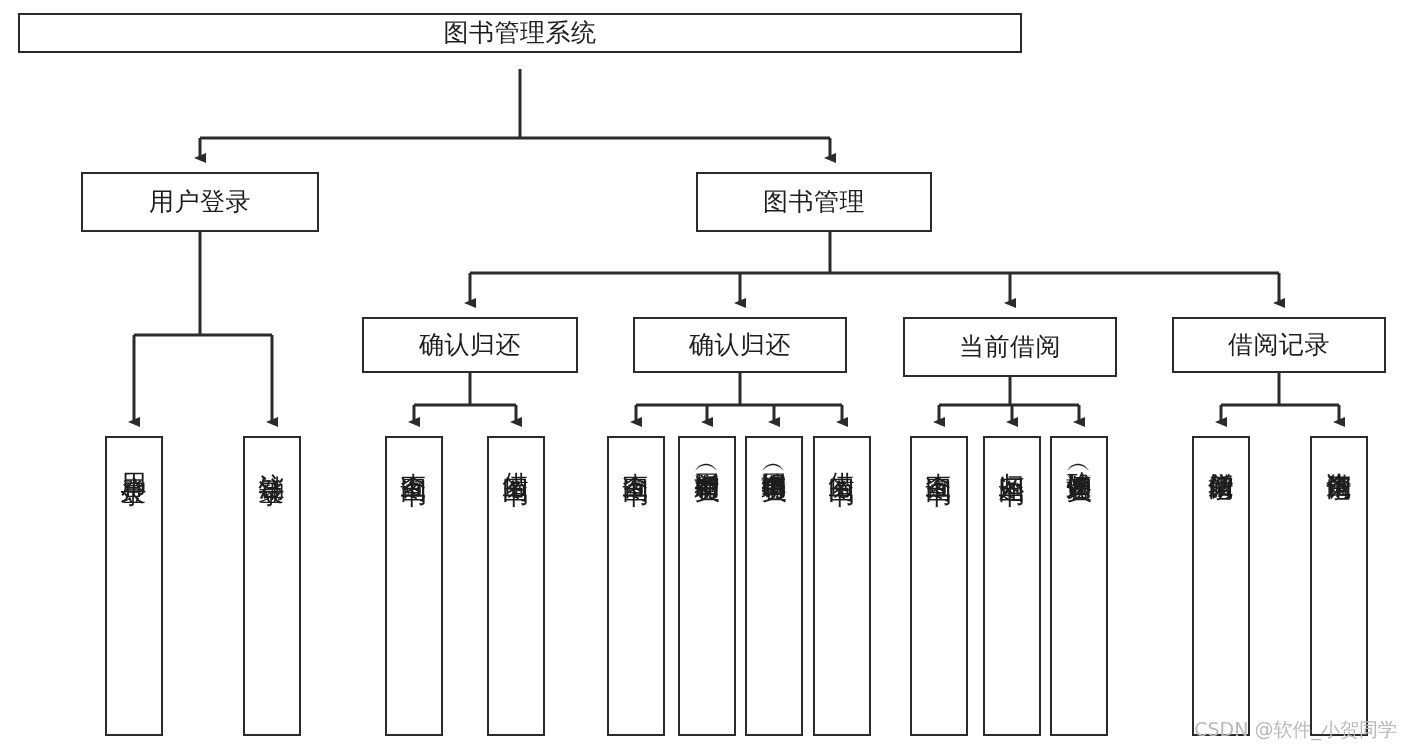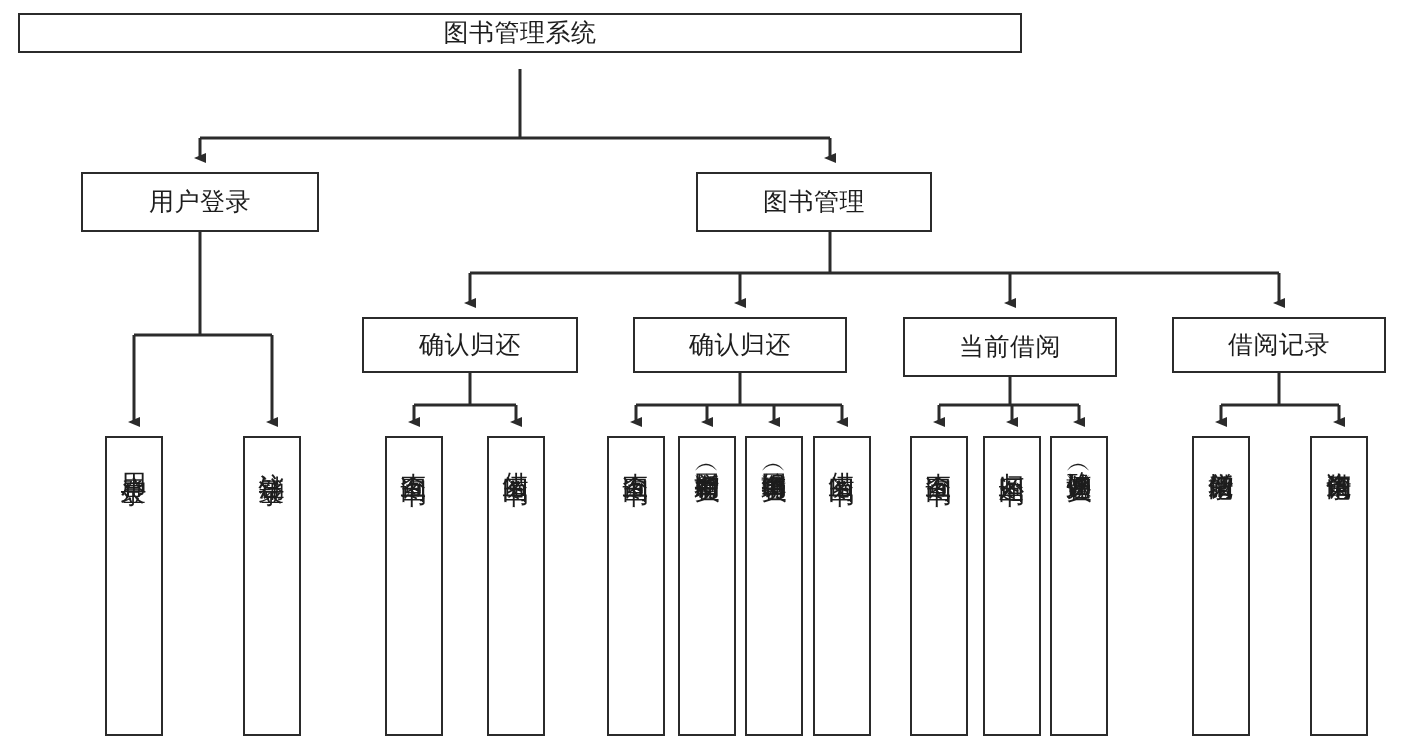--- a/index.html
+++ b/index.html
@@ -183,13 +183,14 @@
         <span class="node-label" style="color: rgb(29, 29, 29);">确认归还（管理员）</span>
       </div>
       <div class="node v tight" style="left: 1192px; top: 436px; width: 58px; height: 300px; border-color: rgb(43, 43, 43); background: rgb(255, 255, 255);">
         <span class="node-label" style="color: rgb(29, 29, 29);">新增借阅记录</span>
       </div>
       <div class="node v tight" style="left: 1310px; top: 436px; width: 58px; height: 300px; border-color: rgb(43, 43, 43); background: rgb(255, 255, 255);">
         <span class="node-label" style="color: rgb(29, 29, 29);">查询借阅记录</span>
       </div>
     </div>
 
+  <div id="watermark">CSDN @软件_小贺同学</div>
 </div>
 
 </body></html>

